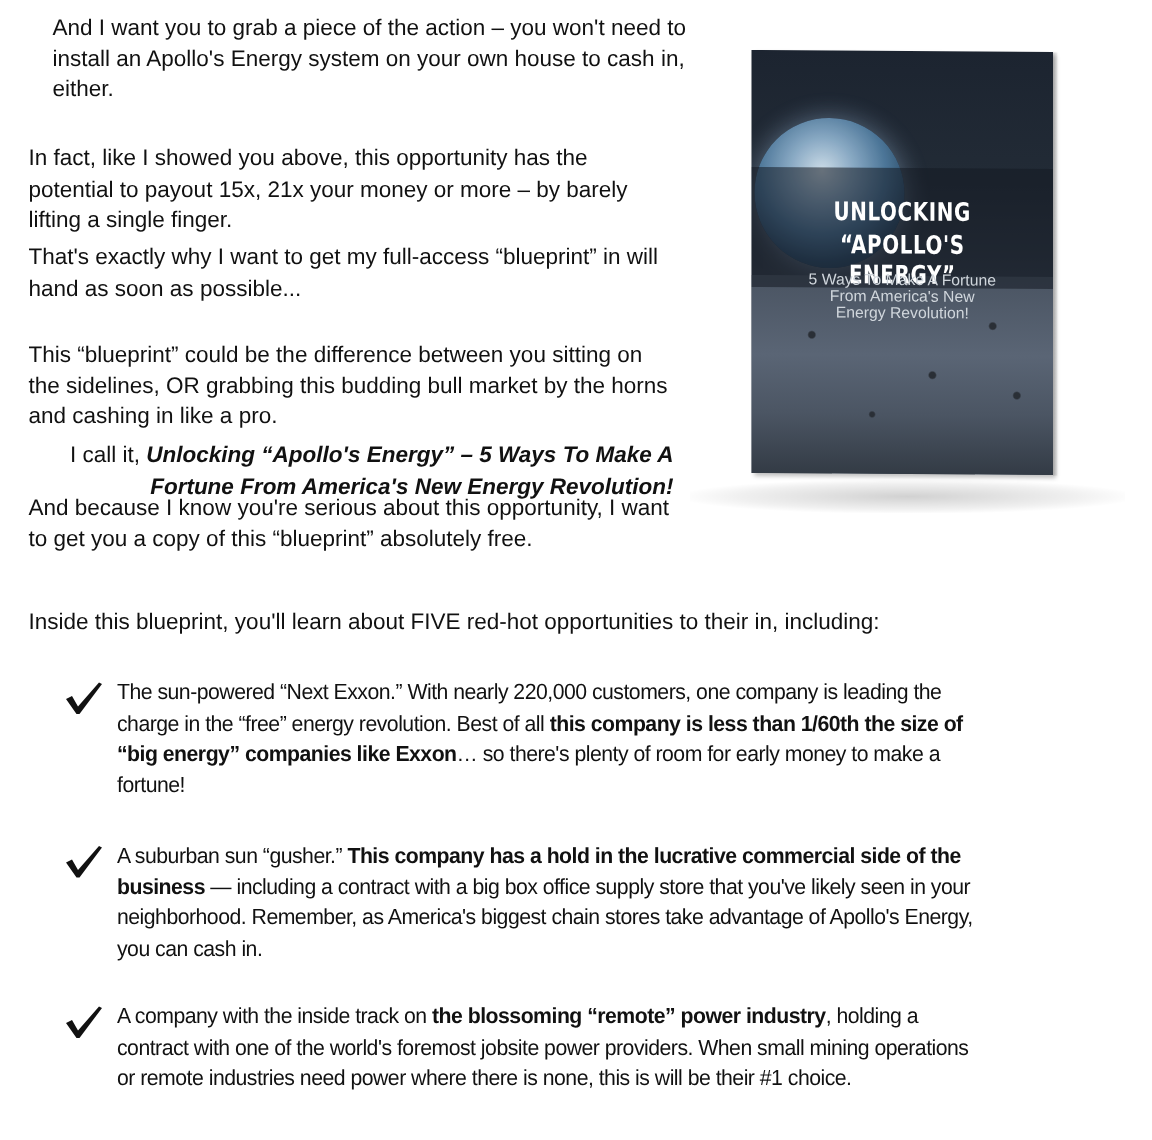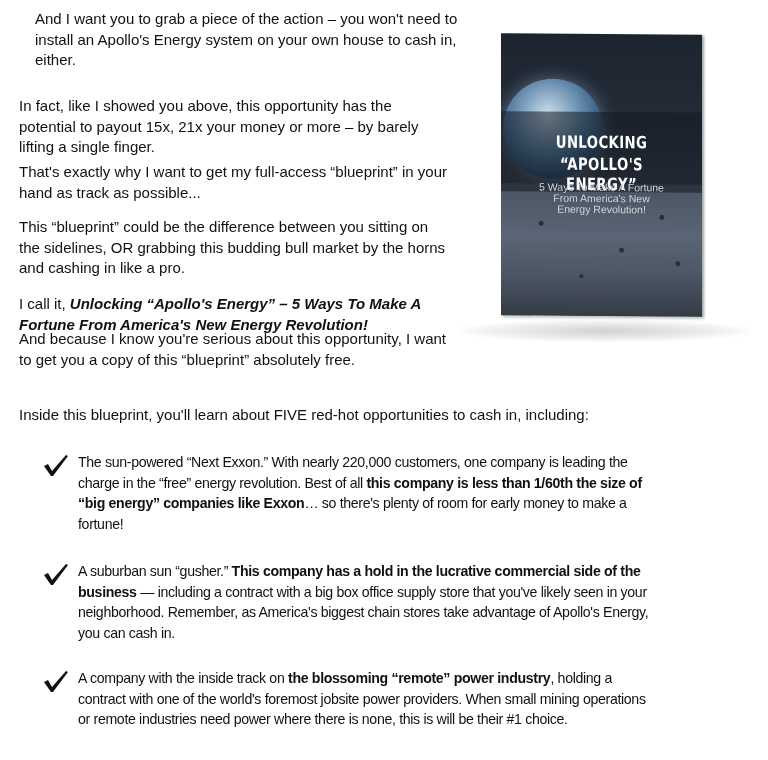--- a/index.html
+++ b/index.html
@@ -10,22 +10,22 @@
     }
     .para {
       position: absolute; left: 19px; width: 430px;
       line-height: 20.5px; margin: 0;
     }
     .title-em { font-weight: bold; font-style: italic; }
 
     #p1 { top: 9px; margin-left: 16px; }
     #p2 { top: 96px; }
     #p3 { top: 162px; }
-    #p4 { top: 217px; }
-    #p5 { top: 294px; }
+    #p4 { top: 227px; }
+    #p5 { top: 294px; text-align: right; }
     #p6 { top: 329px; }
     #p7 { top: 405px; width: 740px; }
 
     .bullet {
       position: absolute; left: 42px; width: 650px;
     }
     .bullet .check {
       position: absolute; left: 0; top: 0; width: 28px; height: 26px;
     }
     .bullet .btext {
@@ -92,25 +92,25 @@
     }
     #bs1 { top: 148px; }
     #bs2 { top: 159px; }
     #bs3 { top: 170px; }
   </style>
 </head>
 <body>
 
 <p class="para" id="p1">And I want you to grab a piece of the action – you won't need to install an Apollo's Energy system on your own house to cash in, either.</p>
 <p class="para" id="p2">In fact, like I showed you above, this opportunity has the potential to payout 15x, 21x your money or more – by barely lifting a single finger.</p>
-<p class="para" id="p3">That's exactly why I want to get my full-access “blueprint” in your hand as track as possible...</p>
+<p class="para" id="p3">That's exactly why I want to get my full-access “blueprint” in will hand as soon as possible...</p>
 <p class="para" id="p4">This “blueprint” could be the difference between you sitting on the sidelines, OR grabbing this budding bull market by the horns and cashing in like a pro.</p>
 <p class="para" id="p5"><span>I call it, </span><span class="title-em">Unlocking “Apollo's Energy” – 5 Ways To Make A Fortune From America's New Energy Revolution!</span></p>
 <p class="para" id="p6">And because I know you're serious about this opportunity, I want to get you a copy of this “blueprint” absolutely free.</p>
-<p class="para" id="p7">Inside this blueprint, you'll learn about FIVE red-hot opportunities to cash in, including:</p>
+<p class="para" id="p7">Inside this blueprint, you'll learn about FIVE red-hot opportunities to their in, including:</p>
 
 <div class="bullet" id="b1">
   <span class="check">
     <svg width="28" height="26" viewBox="0 0 28 26">
         <path d="M2 14 L6 12 L10 19 L24 3 L26 4 L11 24 L9 24 Z" fill="#111"></path>
       </svg>
   </span>
   <div class="btext"><span>The sun-powered “Next Exxon.” With nearly 220,000 customers, one company is leading the charge in the “free” energy revolution. Best of all </span><b>this company is less than 1/60th the size of “big energy” companies like Exxon</b><span>… so there's plenty of room for early money to make a fortune!</span></div>
 </div>
 

